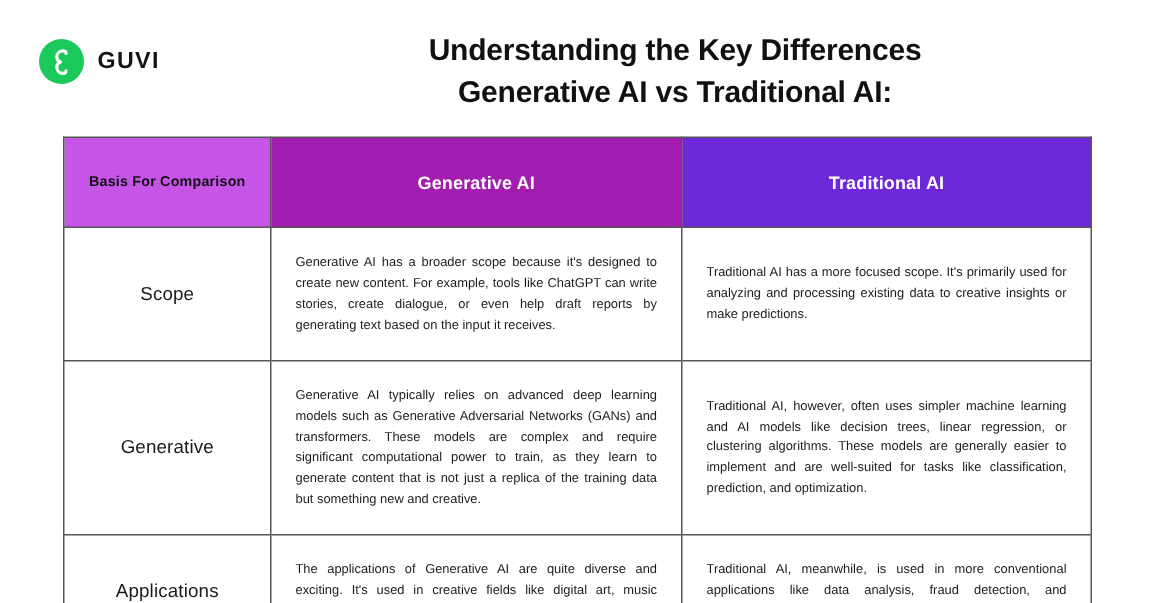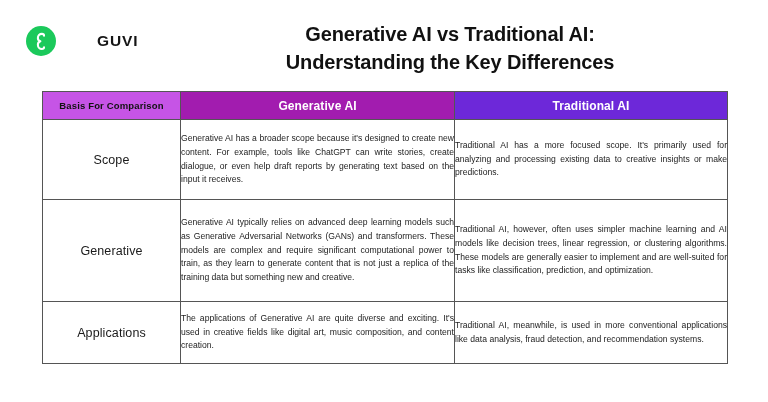--- a/index.html
+++ b/index.html
@@ -34,21 +34,20 @@
     justify-content: center;
     flex: none;
   }
   .brand-mark svg { display: block; }
   .brand-word {
     font-size: 15.5px;
     font-weight: 700;
     letter-spacing: 0.9px;
     color: #151515;
     line-height: 1;
-    margin-left: 32px;
   }
 
   
   .title {
     position: absolute;
     left: 150px;
     top: 20px;
     width: 600px;
     text-align: center;
     color: #111111;
@@ -67,21 +66,21 @@
     width: 685px;
   }
   table.cmp {
     width: 100%;
     border-collapse: collapse;
     table-layout: fixed;
   }
   table.cmp td, table.cmp th {
     border: 1px solid #555555;
     vertical-align: middle;
-    padding: 0;
+    padding: 16px;
   }
 
   
   col.c-basis { width: 138px; }
   col.c-gen   { width: 274px; }
   col.c-trad  { width: 273px; }
 
   
   th.hd {
     height: 27px;
@@ -138,22 +137,22 @@
     <svg width="19" height="19" viewBox="0 0 24 24" aria-hidden="true">
       <path d="M15.2 4.6 C15.2 3.3 14.2 2.4 12.5 2.4 C9.6 2.4 7.4 4.6 7.4 7.6
                C7.4 9.8 8.7 11.3 10.6 11.8 C8.7 12.4 7.4 13.9 7.4 16.1
                C7.4 19.1 9.6 21.4 12.5 21.4 C14.2 21.4 15.2 20.5 15.2 19.2" fill="none" stroke="#ffffff" stroke-width="2.6" stroke-linecap="round" stroke-linejoin="round"></path>
     </svg>
   </span>
   <span class="brand-word">GUVI</span>
 </div>
 
 <div class="title">
+  <span class="title-line">Understanding the Key Differences</span>
   <span class="title-line">Generative AI vs Traditional AI:</span>
-  <span class="title-line">Understanding the Key Differences</span>
 </div>
 
 <div class="table-wrap">
   <table class="cmp">
     <colgroup>
       <col class="c-basis">
       <col class="c-gen">
       <col class="c-trad">
     </colgroup>
     <thead>

